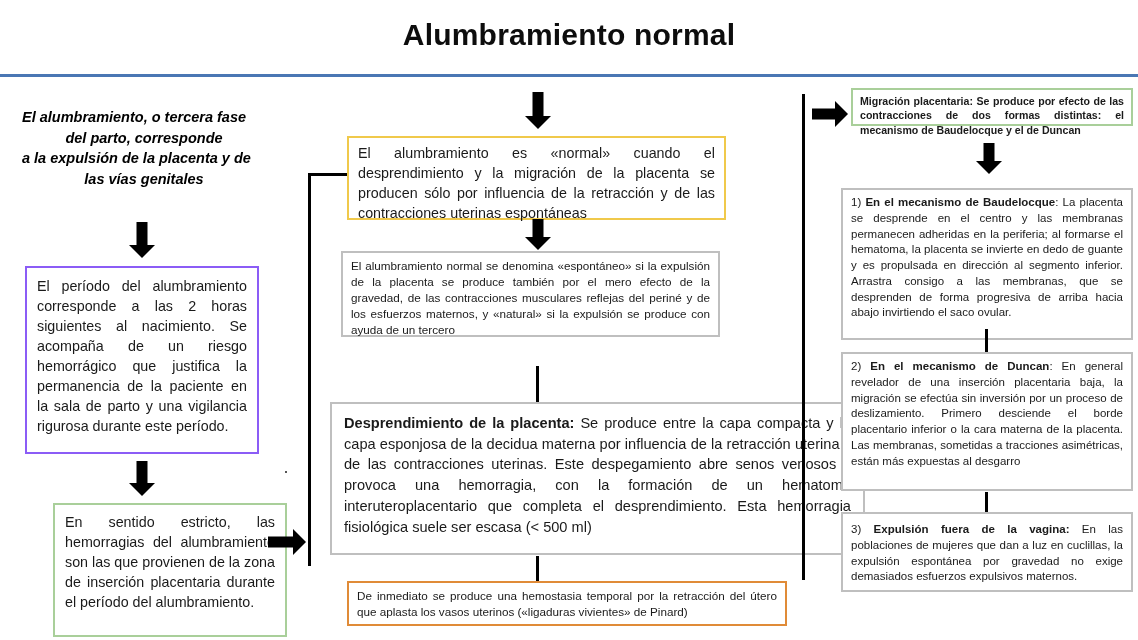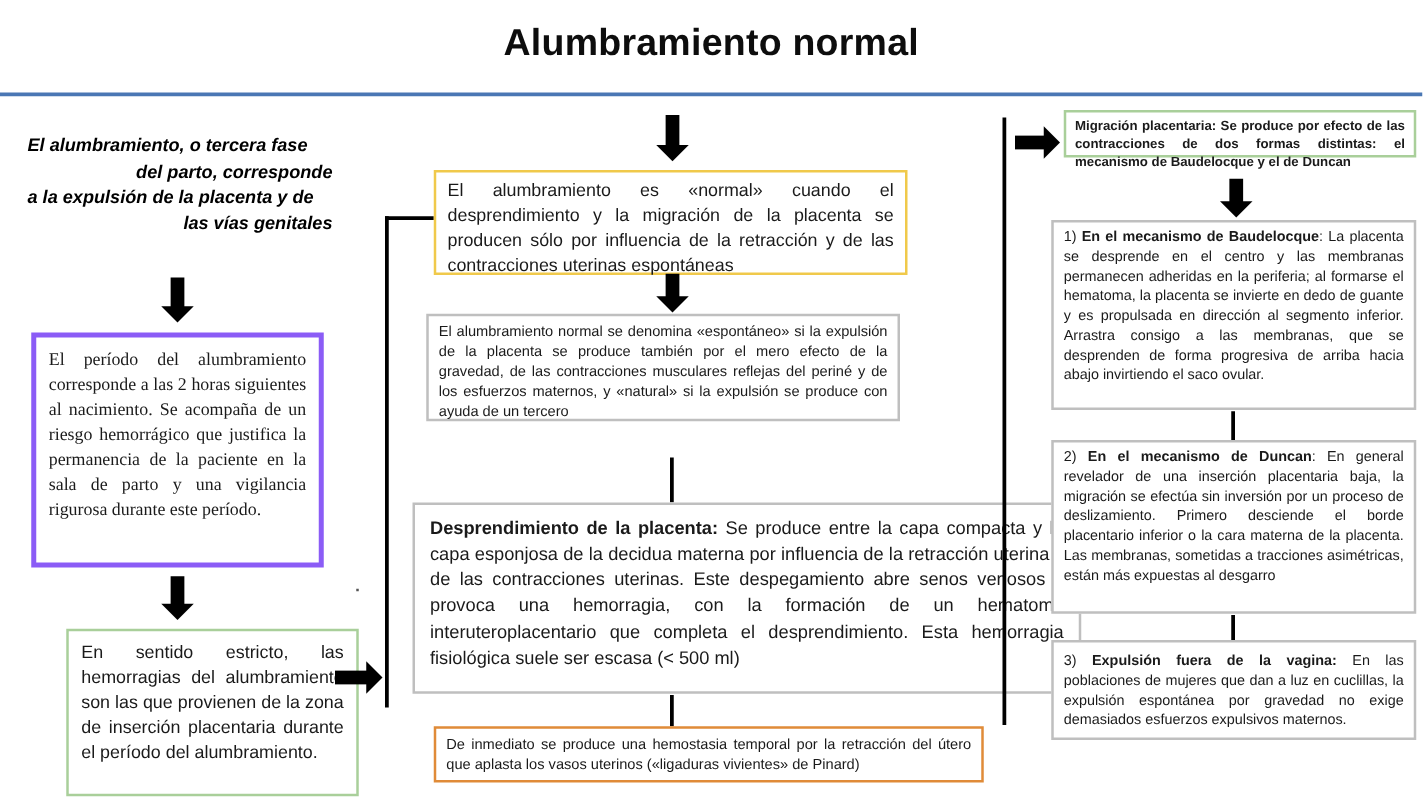--- a/index.html
+++ b/index.html
@@ -49,30 +49,29 @@
     position: absolute;
     left: 22px; top: 107px;
     width: 244px;
     font-style: italic;
     font-weight: bold;
     font-size: 14.5px;
     line-height: 1.42;
     color: #000;
     text-align: justify;
   }
-  .intro-left .l-last { text-align: right; font-style: italic; }
+  .intro-left .l-last { text-align: center; font-style: italic; }
 
   .box-periodo {
     left: 25px; top: 266px;
     width: 234px; height: 188px;
-    border: 4px solid #8b5cf6;
+    border: 2px solid #8b5cf6;
     padding: 8px 10px 6px 10px;
     font-size: 14.3px;
     line-height: 1.40;
-    font-family: Liberation Serif, serif;
   }
   .box-hemorragias {
     left: 25px; top: 503px;
     width: 234px; height: 134px;
     border: 2px solid #a9cf9a;
     padding: 7px 10px 6px 10px;
     font-size: 14.3px;
     line-height: 1.40;
     margin-left: 28px;
   }
@@ -125,21 +124,21 @@
   .box-migracion {
     left: 851px; top: 88px;
     width: 282px; height: 38px;
     border: 2px solid #a9cf9a;
     padding: 4px 7px 17px 7px;
     font-size: 10.6px;
     font-weight: bold;
     line-height: 1.36;
   }
   .box-baudelocque {
-    left: 841px; top: 176px;
+    left: 841px; top: 188px;
     width: 292px; height: 152px;
     border: 2px solid #bfbfbf;
     padding: 5px 8px 4px 8px;
     font-size: 11.5px;
     line-height: 1.37;
   }
   .box-duncan {
     left: 841px; top: 352px;
     width: 292px; height: 139px;
     border: 2px solid #bfbfbf;

